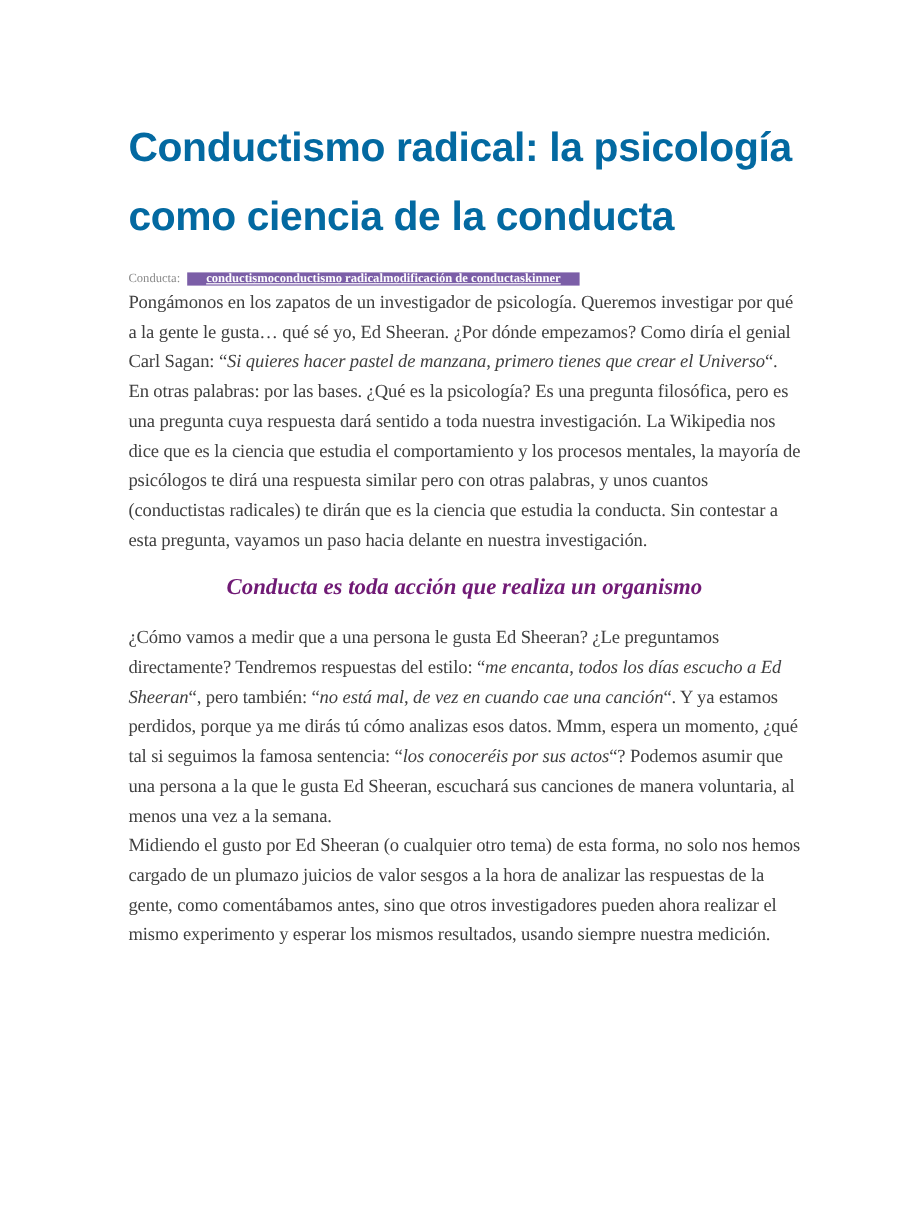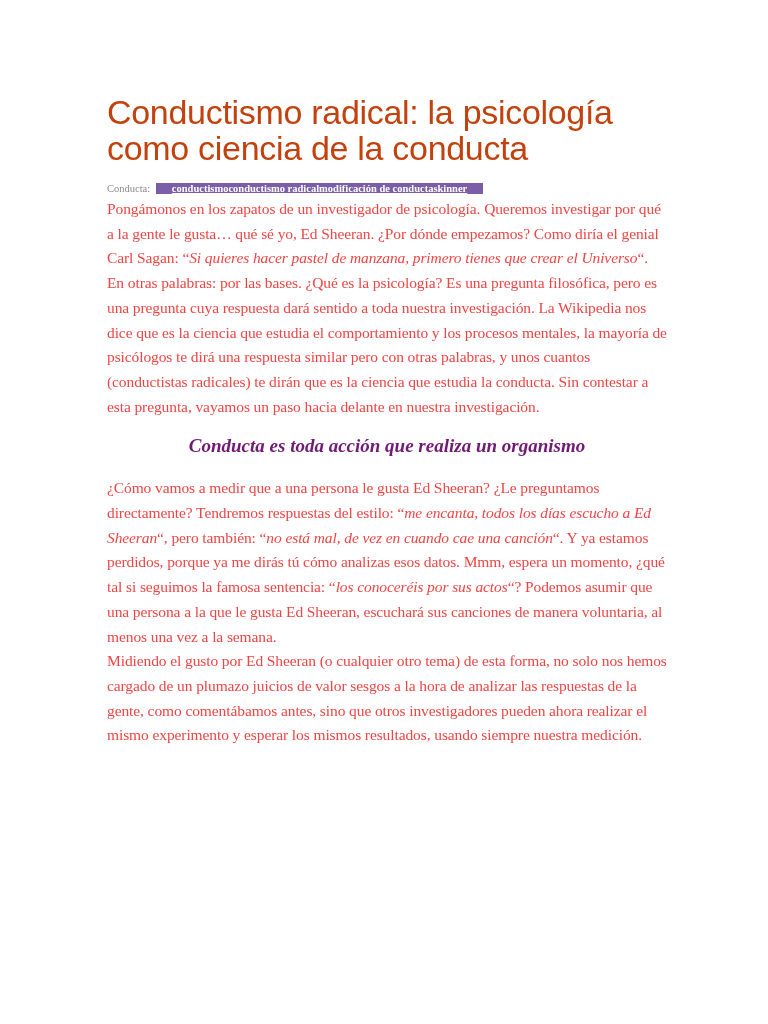--- a/index.html
+++ b/index.html
@@ -14,24 +14,24 @@
       position: relative;
     }
     .page {
       position: absolute;
       left: 107px;
       top: 94px;
       width: 560px;
     }
     .title {
       font-family: "Liberation Sans", sans-serif;
-      font-weight: normal;
+      font-weight: bold;
       font-size: 34px;
-      line-height: 36px;
-      color: #c2410c;
+      line-height: 58px;
+      color: #0369a1;
       margin: 0;
       letter-spacing: -0.3px;
     }
     .meta {
       font-family: "Liberation Sans", sans-serif;
       font-size: 13px;
       color: #9a9a9a;
       margin-top: 10px;
       line-height: 16px;
       letter-spacing: -0.2px;
@@ -49,21 +49,21 @@
       color: #ffffff;
       font-weight: bold;
       text-decoration: underline;
       padding: 0 16px;
       margin-left: 3px;
     }
     .body-text {
       font-family: "Liberation Serif", serif;
       font-size: 15.5px;
       line-height: 24.7px;
-      color: #ef4444;
+      color: #404040;
       margin: 0;
       letter-spacing: -0.1px;
     }
     .body-text em {
       font-style: italic;
     }
     .p1 { margin-top: 1px; }
     .subheading {
       font-family: "Liberation Serif", serif;
       font-style: italic;

